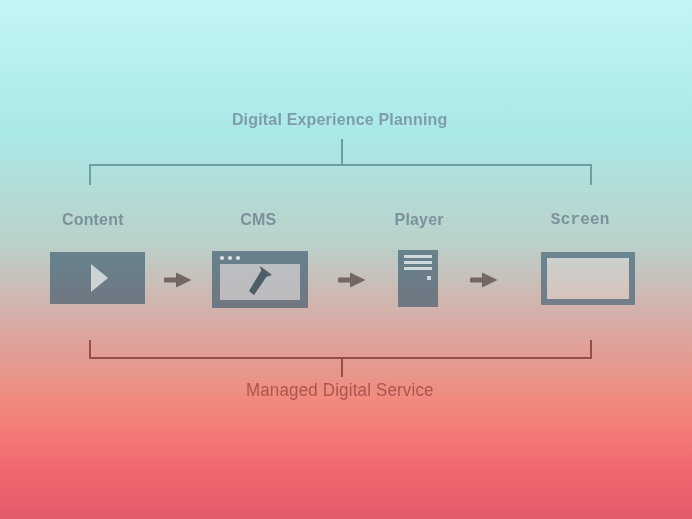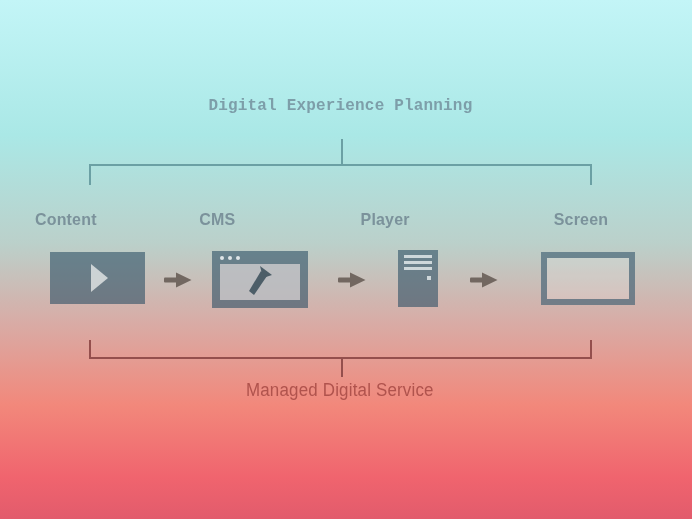--- a/index.html
+++ b/index.html
@@ -16,24 +16,23 @@
       #f2887b 78%,
       #f0646e 92%,
       #e25b6c 100%);
   }
   .abs{position:absolute;}
   .ctext{text-align:center;}
   .cond{display:inline-block;transform:scaleX(0.94);transform-origin:50% 50%;}
 
   
   .top-title{
-    top:96px;left:90px;width:500px;
+    top:110px;left:90px;width:500px;
     font-size:17px;font-weight:bold;color:#7d9ea9;
     letter-spacing:0.2px;
-    font-family:Liberation Mono, monospace;
   }
   
   .bottom-title{
     top:380px;left:90px;width:500px;
     font-size:18px;font-weight:normal;color:#b0534d;
     letter-spacing:0.2px;
   }
 
   
   .top-bracket{
@@ -48,26 +47,26 @@
     border-bottom:2px solid #944f4d;
     border-left:2px solid #944f4d;
     border-right:2px solid #944f4d;
   }
   .bottom-tick{left:341px;top:358px;width:2px;height:19px;background:#944f4d;}
 
   
   .stage-label{
     top:210px;width:120px;
     font-size:17px;font-weight:bold;color:#7b929b;
-    letter-spacing:0.2px;
+    text-align:center;letter-spacing:0.2px;
   }
   .lbl-content{left:33px;}
   .lbl-cms{left:198px;}
   .lbl-player{left:359px;}
-  .lbl-screen{left:552px;}
+  .lbl-screen{left:520px;font-family:Liberation Mono, monospace;}
 
   
   .icon-fill{background:rgba(40,75,98,0.58);}
   .content-icon{left:50px;top:252px;width:95px;height:52px;}
   .cms-icon{left:212px;top:251px;width:96px;height:57px;}
   .cms-inner{
     position:absolute;left:8px;right:8px;top:13px;bottom:8px;
     background:rgba(255,243,239,0.55);
   }
   .cms-dot{

